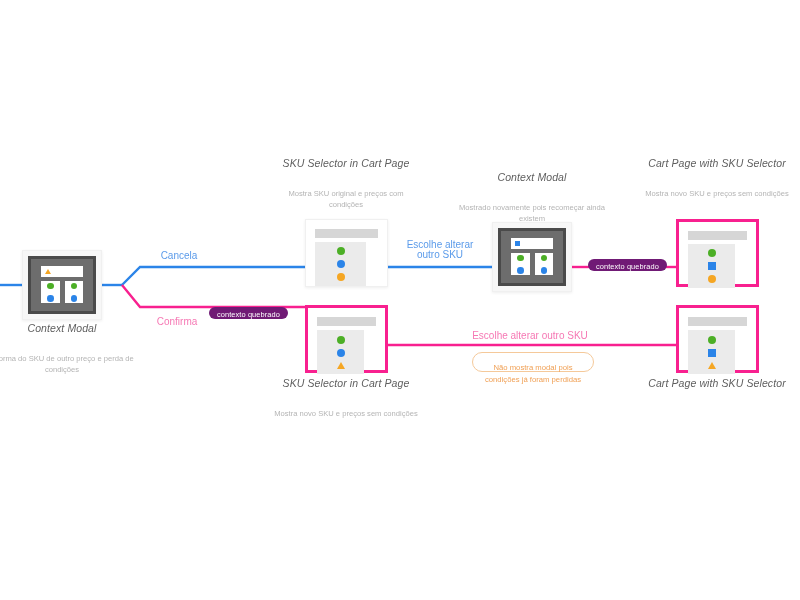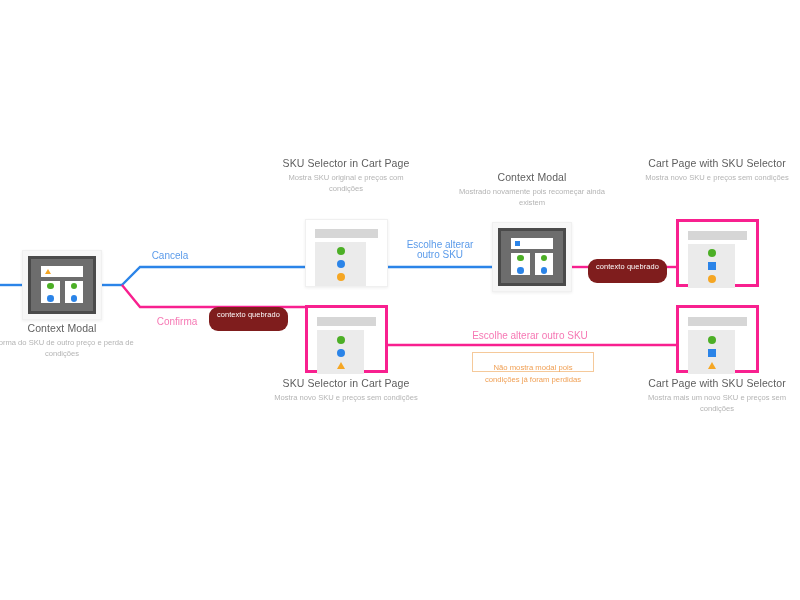--- a/index.html
+++ b/index.html
@@ -32,26 +32,27 @@
   .node {
     position: absolute;
     width: 150px;
     text-align: center;
   }
   .node-title {
     font-size: 10.5px;
     line-height: 13px;
     color: #5e5e5e;
     letter-spacing: .1px;
+    font-style: italic;
   }
   .node-sub {
     font-size: 7.6px;
     line-height: 10.5px;
     color: #b4b4b4;
-    margin-top: 3px;
+    margin-top: 19px;
   }
 
   
   .screen {
     position: absolute;
     box-sizing: border-box;
   }
 
   
   .screen.light {
@@ -150,23 +151,23 @@
     font-size: 10px;
     line-height: 10px;
     text-align: center;
     white-space: pre-line;
   }
   .pill {
     position: absolute;
     font-size: 7.4px;
     line-height: 1;
     color: #ffffff;
-    background: #7f1d1d;
+    background: #701a75;
     border-radius: 9px;
-    padding: 4px 8px 13px 8px;
+    padding: 4px 8px 1px 8px;
     white-space: nowrap;
     letter-spacing: .1px;
   }
 
   
   .note {
     position: absolute;
     box-sizing: border-box;
     border: 1px solid #f5c99a;
     background: #ffffff;
@@ -193,21 +194,21 @@
     <path d="M122,285 L140,307 L305,307" stroke="#f8208f" stroke-width="2.4" fill="none"></path>
 
     <path d="M388,267 L492,267" stroke="#2b84e8" stroke-width="2.4" fill="none"></path>
 
     <path d="M572,267 L592,267" stroke="#f8208f" stroke-width="2.4" fill="none"></path>
     <path d="M660,267 L676,267" stroke="#f8208f" stroke-width="2.4" fill="none"></path>
 
     <path d="M388,345 L676,345" stroke="#f8208f" stroke-width="2.4" fill="none"></path>
   </svg>
 
-  <div class="edge-label" style="left:135px; top:251px; width:70px; color:#5b9bea;">Cancela</div>
+  <div class="edge-label" style="left:144px; top:251px; width:70px; color:#5b9bea;">Cancela</div>
 
   <div class="edge-label" style="left:142px; top:317px; width:70px; color:#f678b4;">Confirma</div>
 
   <div class="edge-label" style="left:395px; top:240px; width:90px; color:#5b9bea;">Escolhe alterar
 outro SKU</div>
 
   <div class="edge-label" style="left:440px; top:331px; width:180px; color:#f678b4;">Escolhe alterar outro SKU</div>
 
   <div class="pill" style="left:588px; top:259px;">contexto quebrado</div>
 
@@ -304,21 +305,19 @@
   <div class="screen light hl" style="left:676px; top:305px; width:83px; height:68px;">
     <div class="hdr-bar"></div>
     <div class="panel">
       <span class="dot" style="background:#4caf26;"></span>
       <span class="sq" style="background:#2b84e8;"></span>
       <span class="tri" style="border-bottom:7px solid #f5a623;"></span>
     </div>
   </div>
   <div class="node" style="left:642px; top:377px;">
     <div class="node-title">Cart Page with SKU Selector</div>
-    <div class="node-sub">Mostra mais um novo SKU
-e preços sem condições</div>
-  </div>
-
-  <div class="note center" style="left:472px; top:352px; width:122px; height:16px;">Não mostra modal pois
+  </div>
+
+  <div class="note center" style="left:472px; top:352px; width:122px; height:16px;border-radius:16px;">Não mostra modal pois
 condições já foram perdidas</div>
 
 
 </div>
 
 </body></html>

